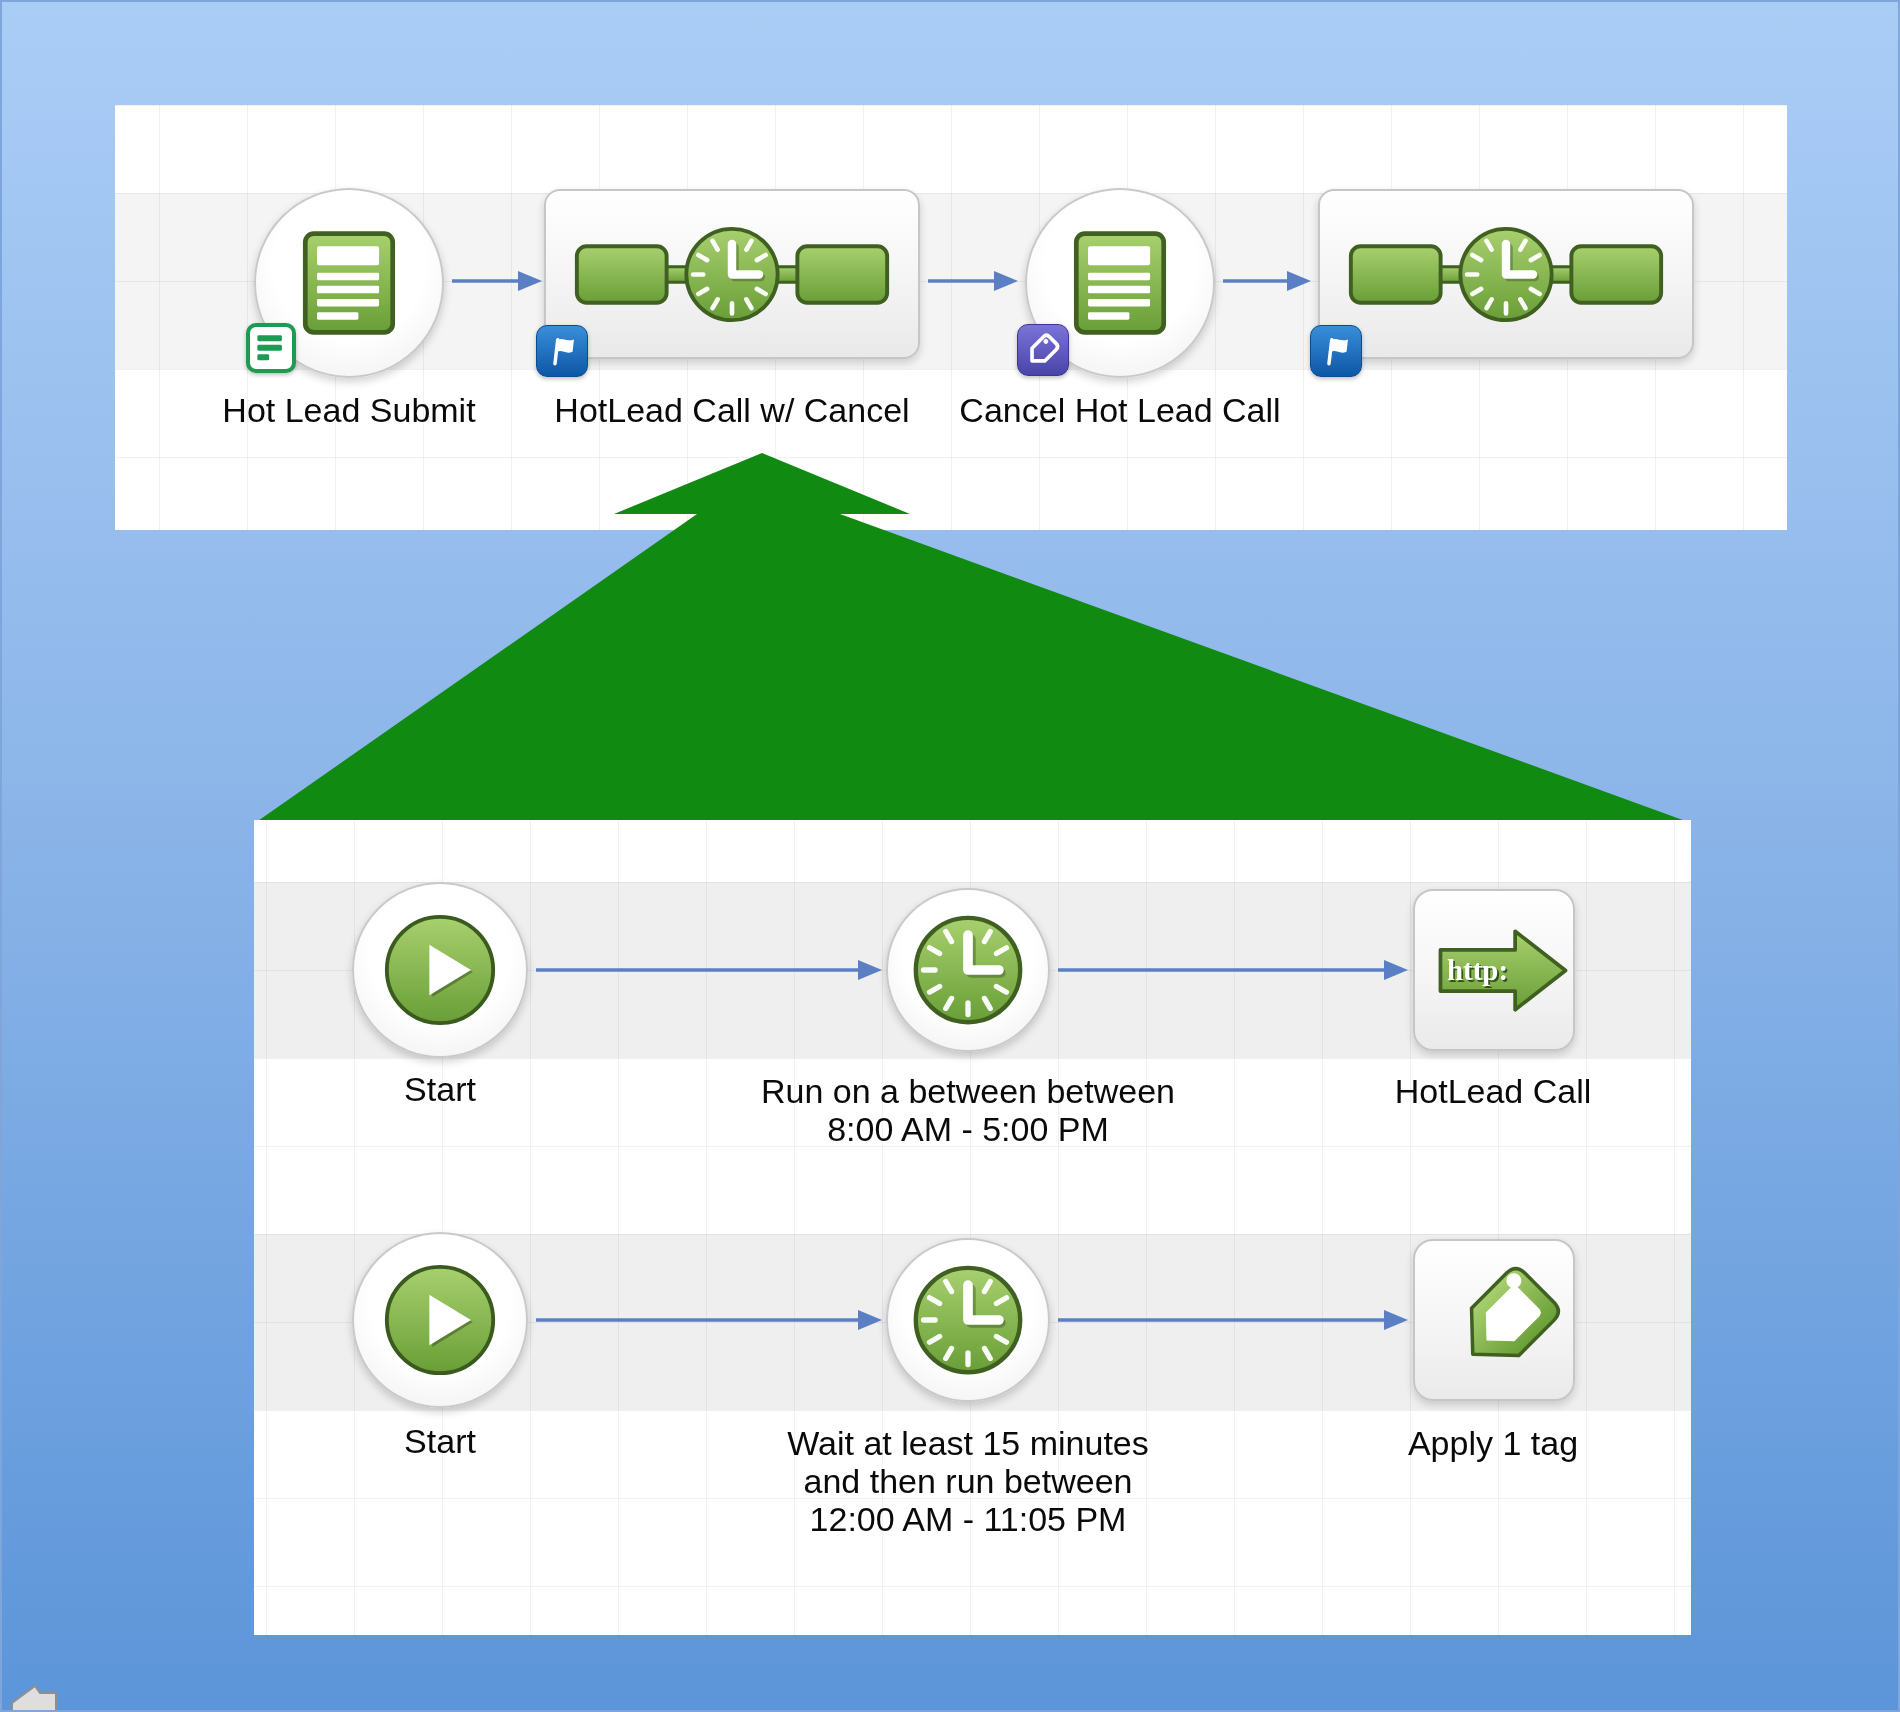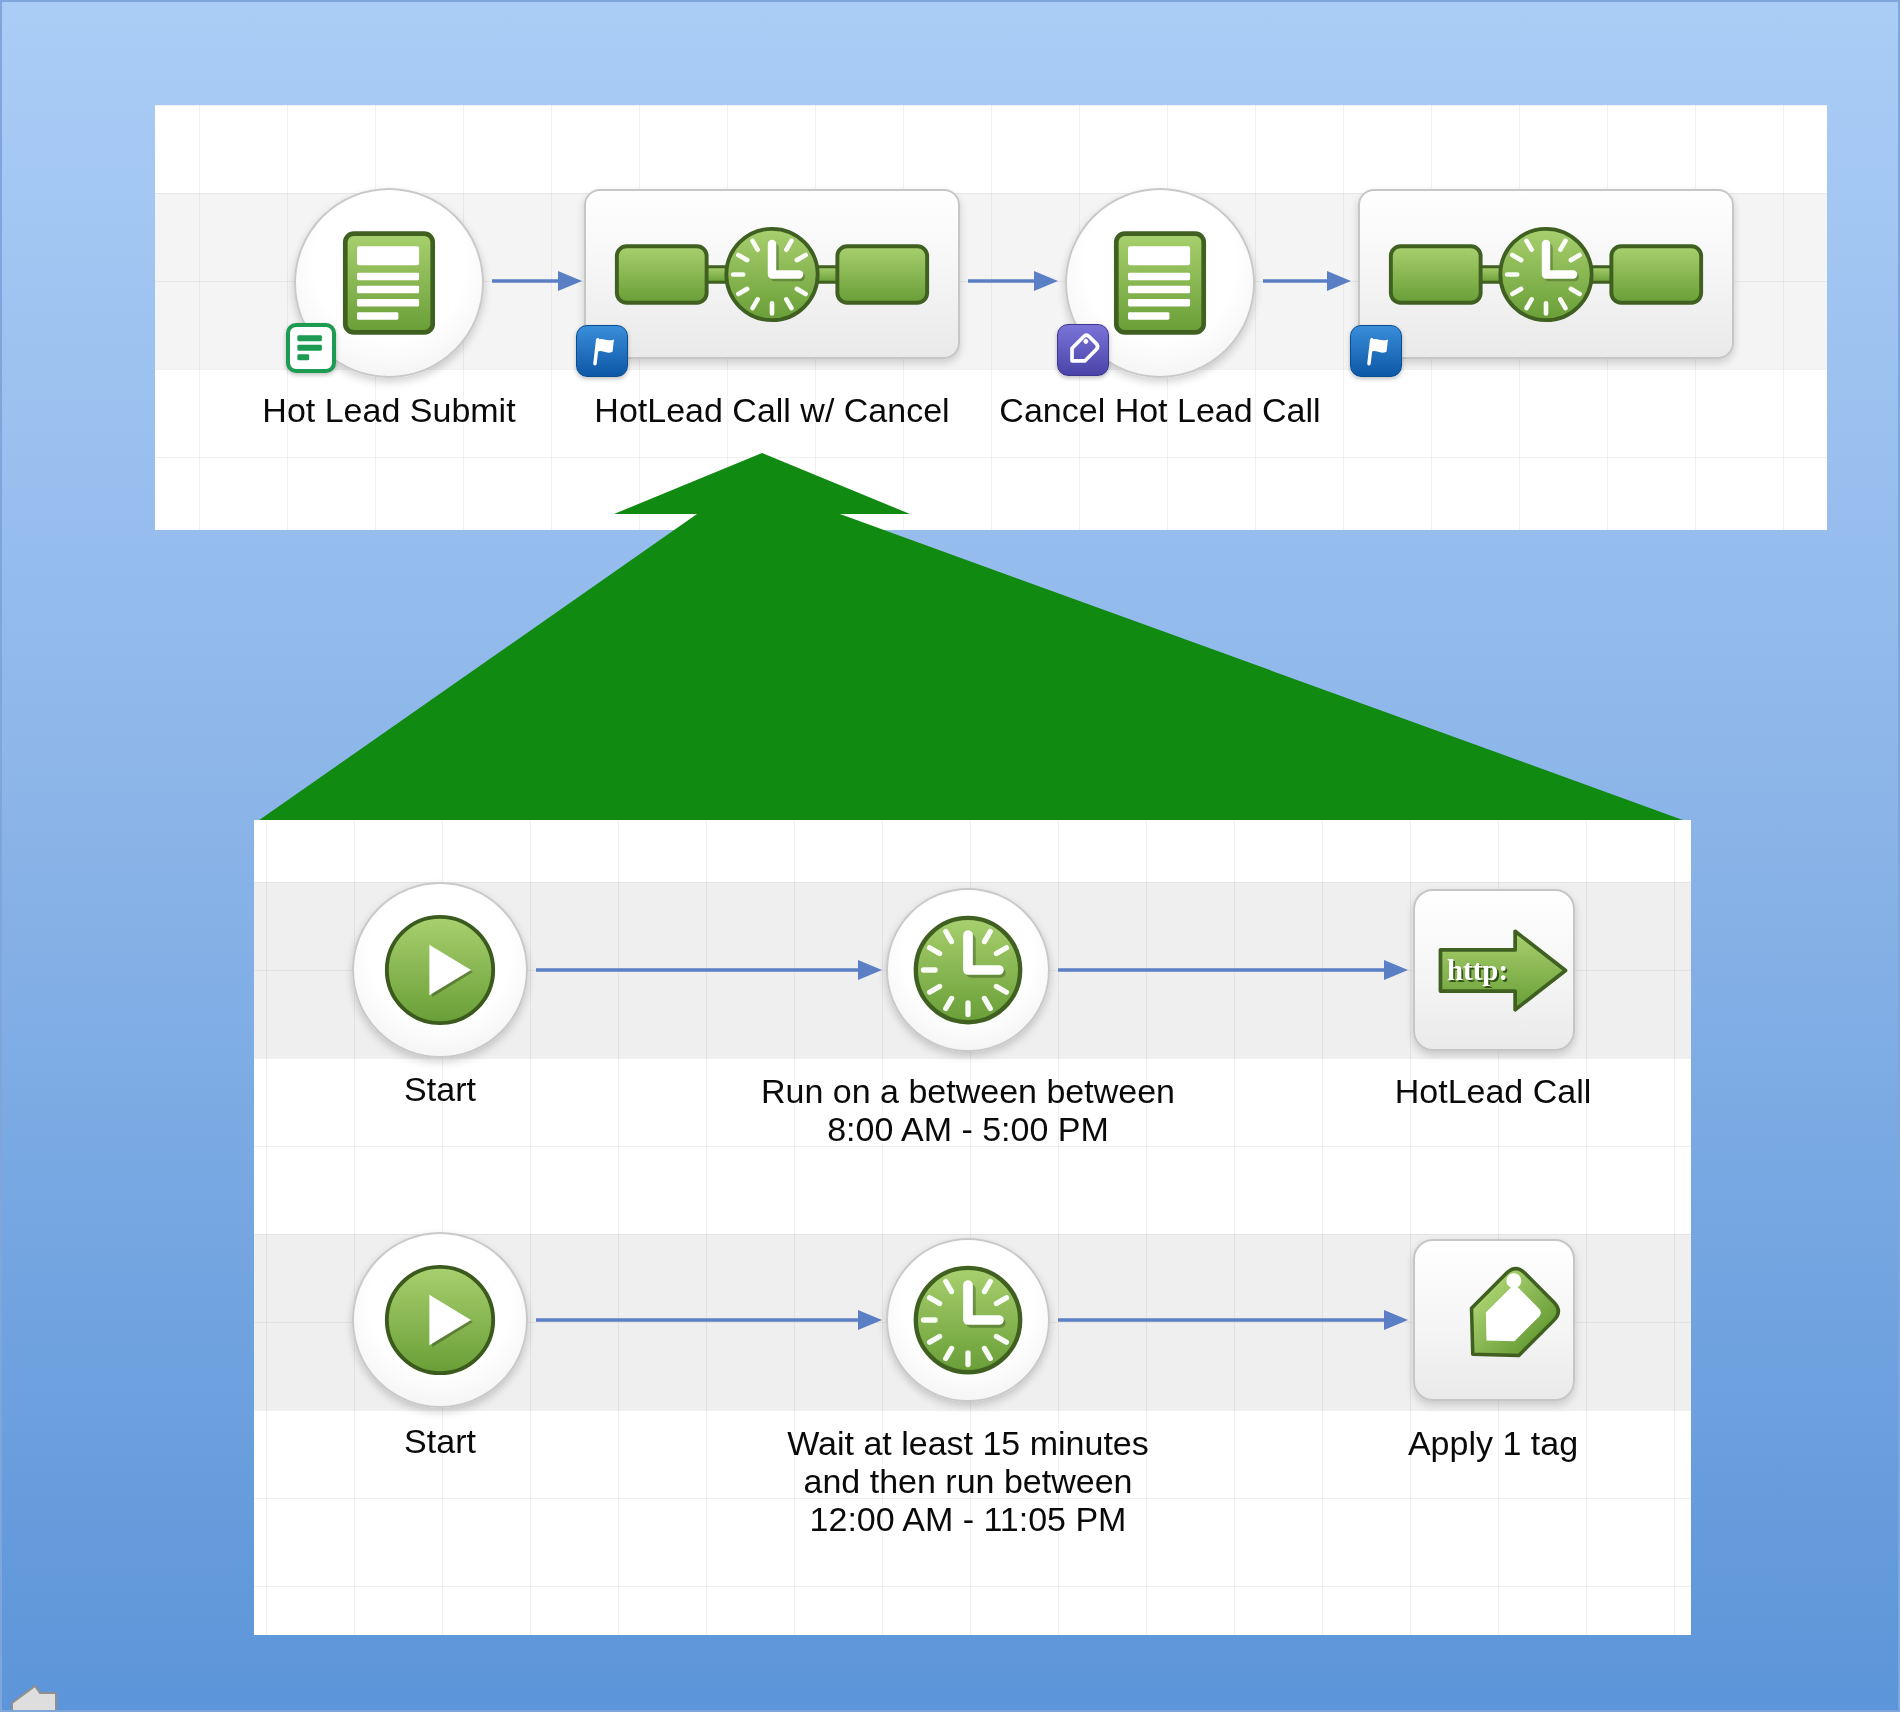--- a/index.html
+++ b/index.html
@@ -3,21 +3,21 @@
 <meta charset="utf-8">
 <style>
   html,body{margin:0;padding:0;background:#dfe9f5;}
   .canvas{
     position:relative;width:1900px;height:1712px;overflow:hidden;
     background:linear-gradient(to bottom,#aacdf6 0%,#8db6e9 45%,#5c95d9 100%);
     border:2px solid #7fa6da;box-sizing:border-box;
     font-family:"Liberation Sans", sans-serif;color:#0a0a0a;
   }
   .panel{position:absolute;background:#ffffff;}
-  .top-panel{left:113px;top:103px;width:1672px;height:425px;z-index:1;margin-left:40px;}
+  .top-panel{left:113px;top:103px;width:1672px;height:425px;z-index:1;}
   .bottom-panel{left:252px;top:818px;width:1437px;height:815px;z-index:3;}
   .band{position:absolute;left:0;width:100%;height:176px;}
   .band.subtle{background:#f4f4f4;}
   .band.gray{background:#efefef;}
   .grid-overlay{
     position:absolute;inset:0;pointer-events:none;
     background-image:
       linear-gradient(to right, rgba(0,0,0,0.055) 1px, transparent 1px),
       linear-gradient(to bottom, rgba(0,0,0,0.055) 1px, transparent 1px);
     background-size:88px 88px;

